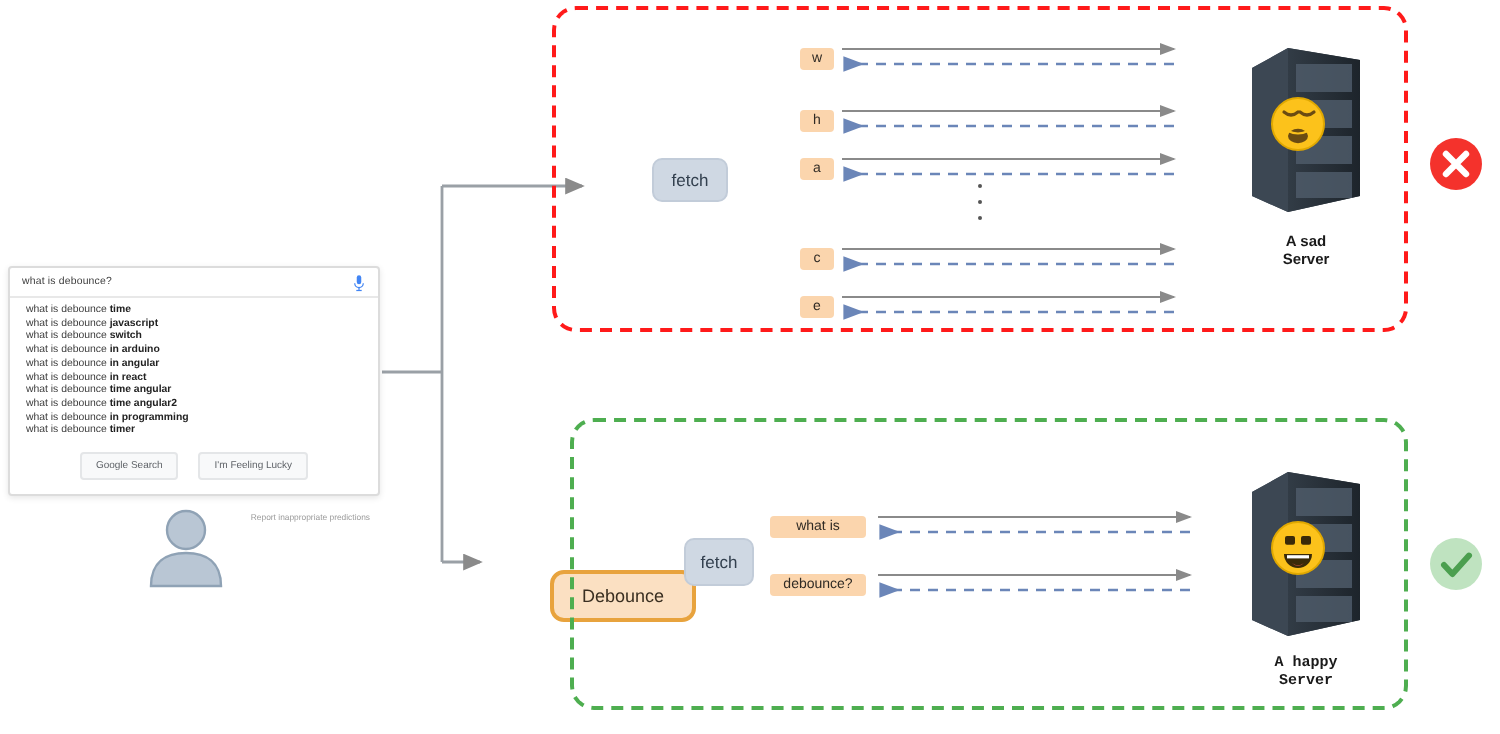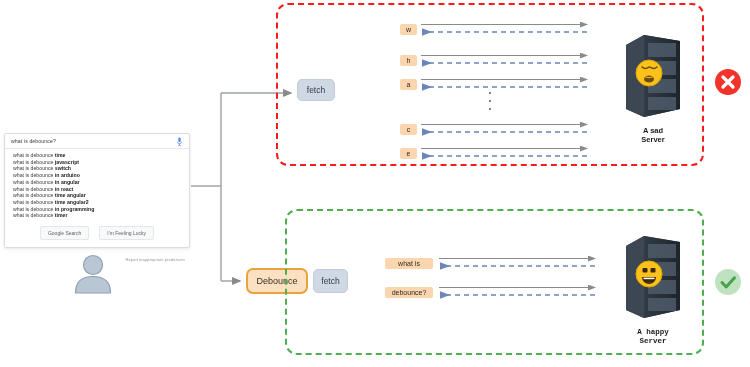--- a/index.html
+++ b/index.html
@@ -82,35 +82,36 @@
   
   #wires { position: absolute; left: 0; top: 0; width: 750px; height: 367px; pointer-events: none; }
 
   
   .node {
     position: absolute;
     display: flex; align-items: center; justify-content: center;
     font-size: 8.5px;
     border-radius: 5px;
     white-space: nowrap;
+    margin-left: 29px;
   }
   .node-fetch {
     background: #cfd8e3;
     color: #33404f;
     border: 1px solid #c2ccd9;
   }
   .node-debounce {
     background: #fbe0c2;
     color: #3a2f21;
     border: 2px solid #e8a33d;
     border-radius: 7px;
     font-size: 9px;
   }
   #fetch-top   { left: 297px; top: 79px;  width: 38px; height: 22px; }
-  #debounce    { left: 246px; top: 268px; width: 62px; height: 26px; }
+  #debounce    { left: 246px; top: 285px; width: 73px; height: 26px; }
   #fetch-bot   { left: 313px; top: 269px; width: 35px; height: 24px; }
 
   
   .frame {
     position: absolute;
     border-style: dashed;
     border-width: 2px;
     border-radius: 12px;
     background: transparent;
   }
@@ -146,21 +147,21 @@
   .server { position: absolute; width: 62px; }
   .server-label {
     text-align: center;
     font-size: 7.5px;
     font-weight: bold;
     color: #1a1a1a;
     line-height: 9px;
     margin-top: 3px;
     white-space: pre-line;
   }
-  #server-sad   { left: 622px; top: 31px; }
+  #server-sad   { left: 622px; top: 20px; }
   #server-happy { left: 622px; top: 232px; font-family: Liberation Mono, monospace; }
 
   
   .verdict { position: absolute; width: 28px; height: 28px; }
   #verdict-bad  { left: 714px; top: 68px; }
   #verdict-good { left: 714px; top: 268px; }
 </style>
 </head>
 <body>
 

